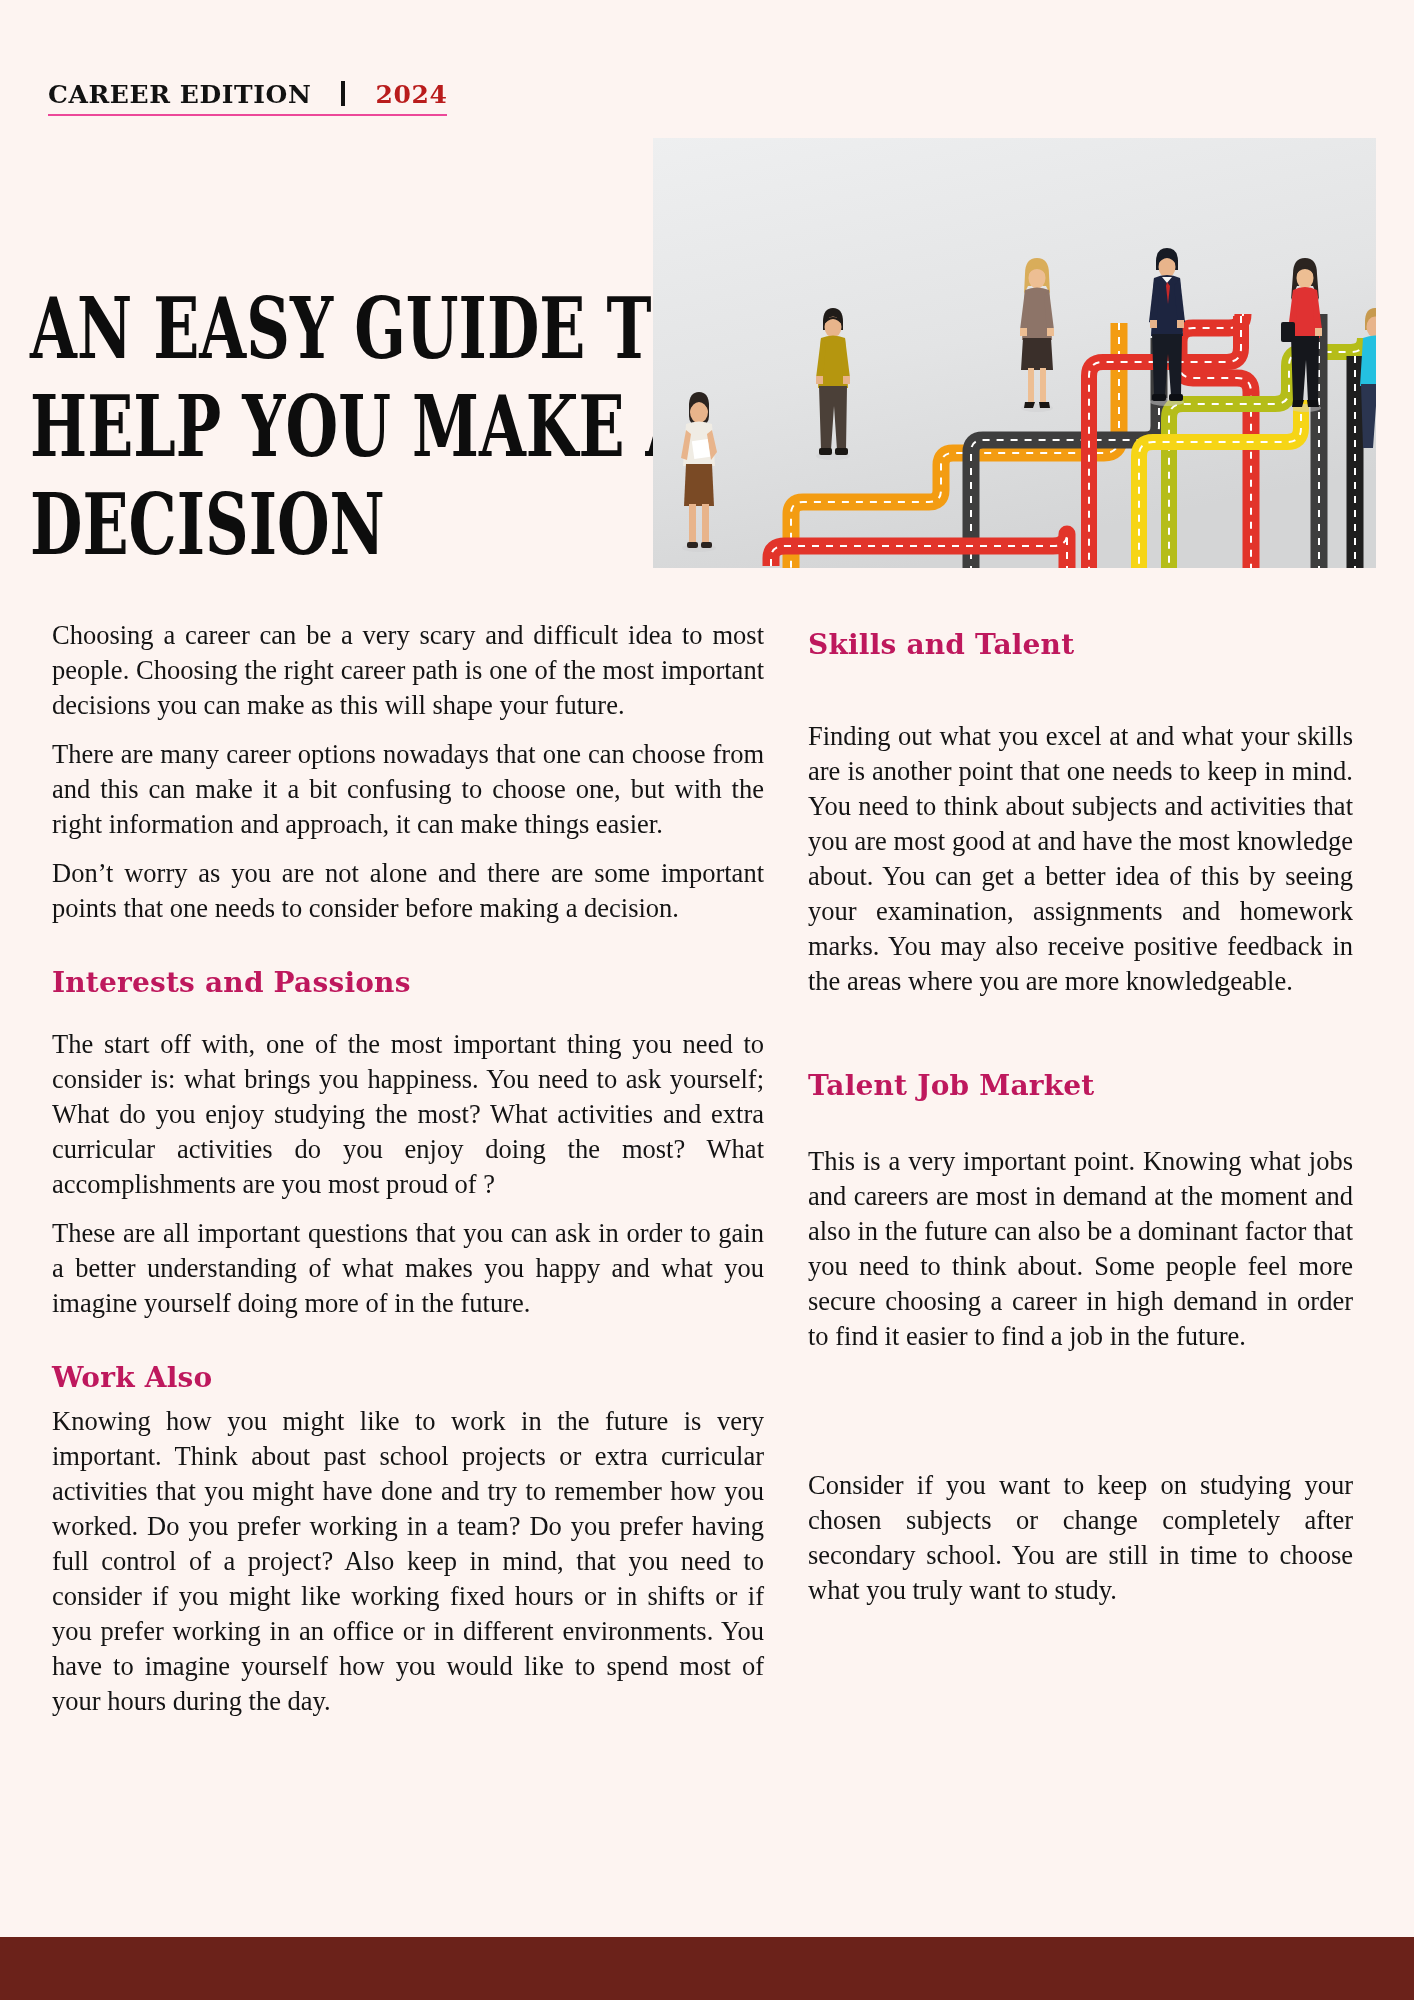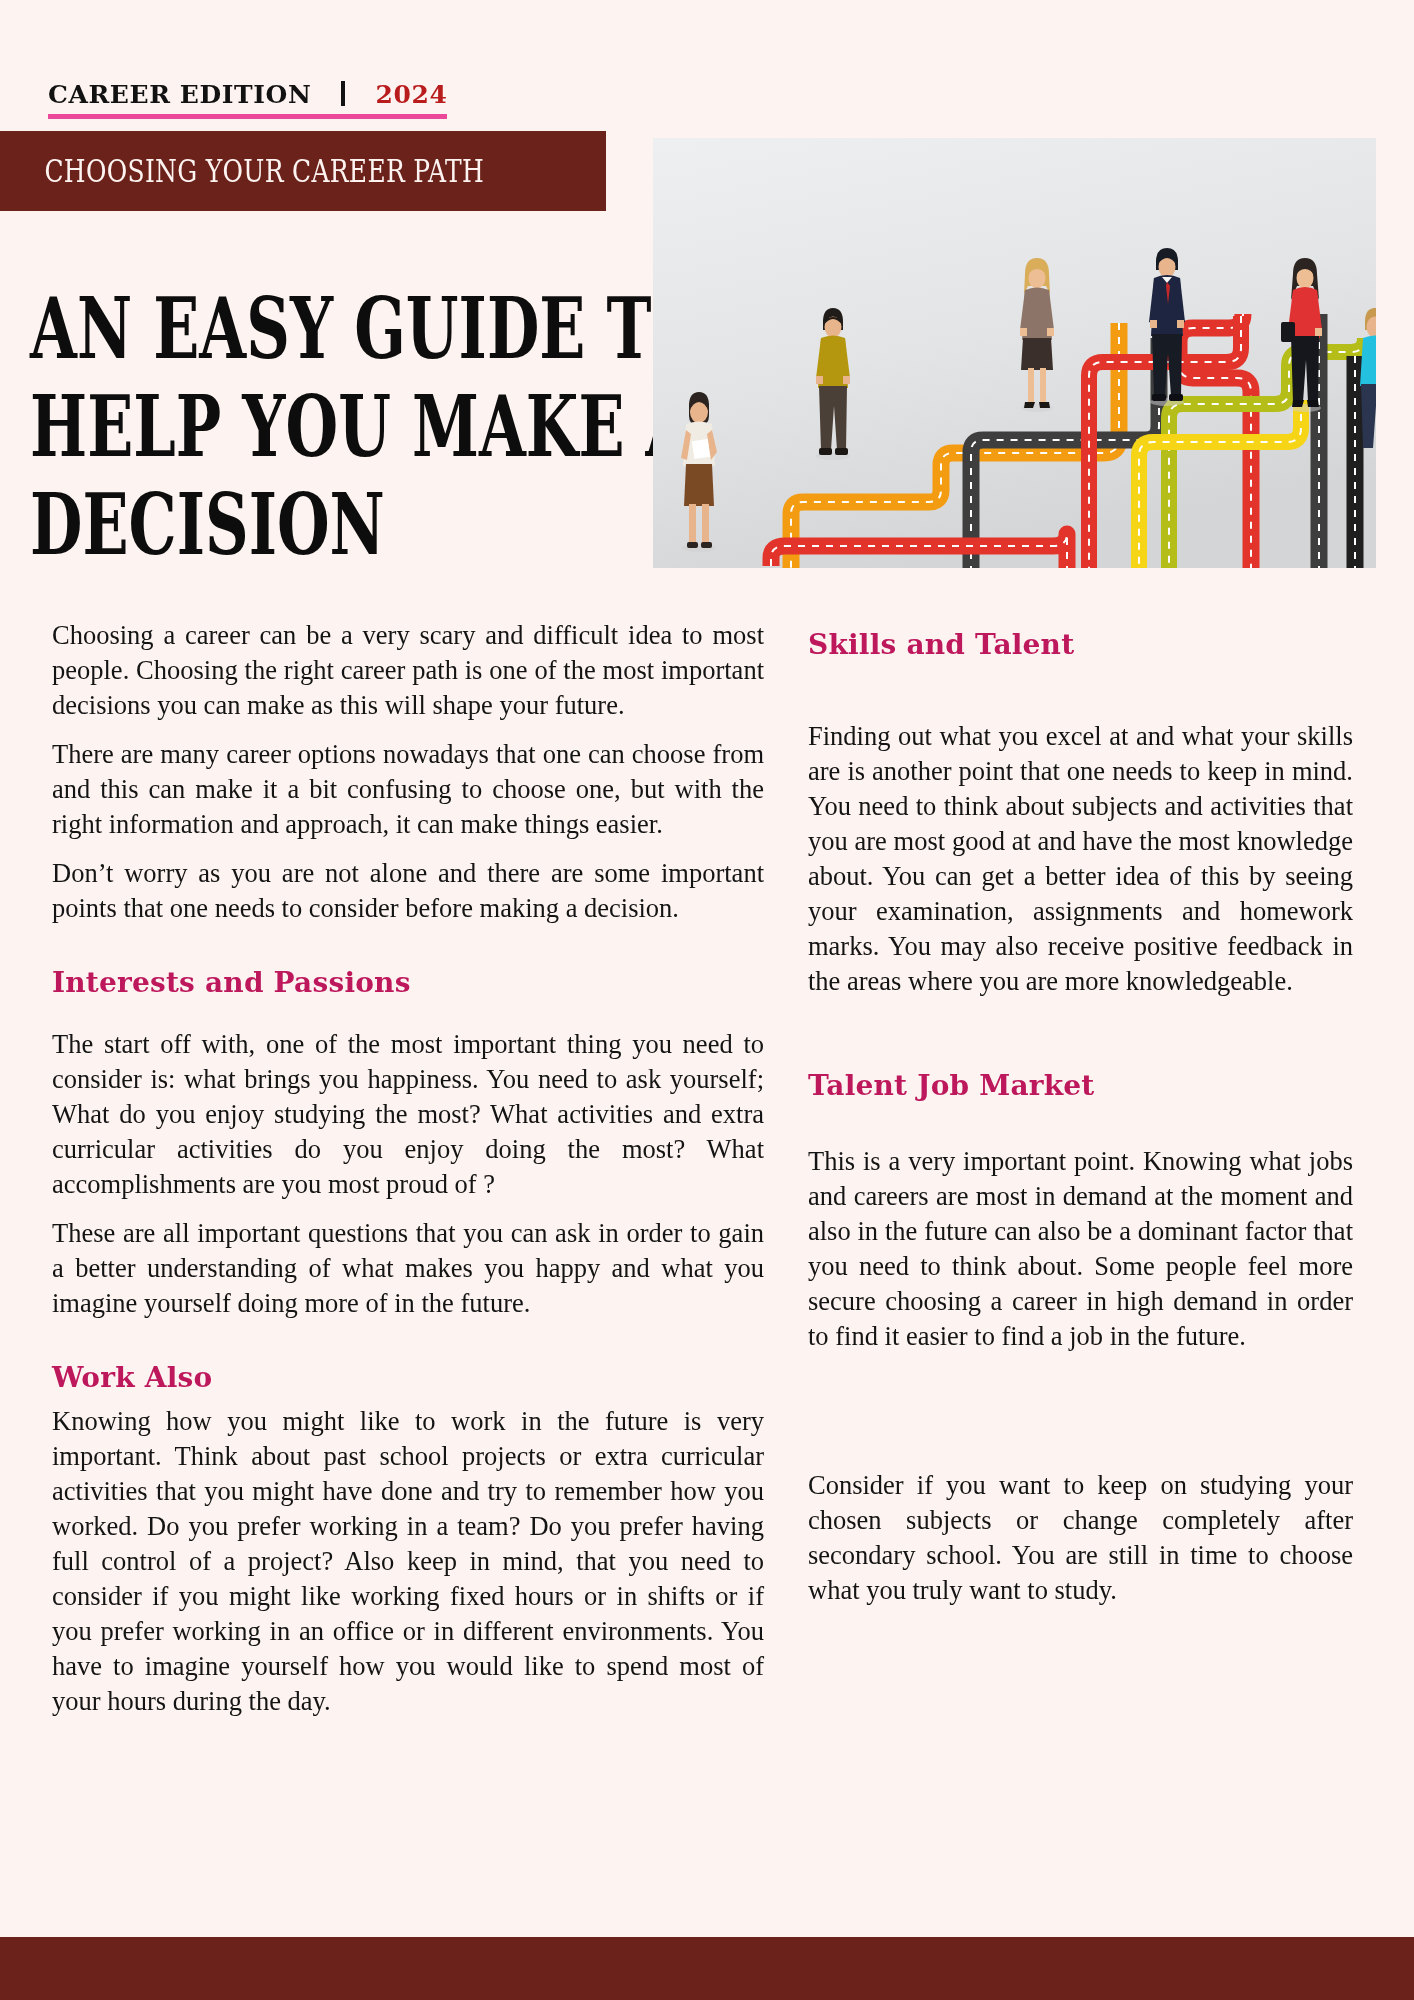--- a/index.html
+++ b/index.html
@@ -20,21 +20,21 @@
   }
 
   
   .masthead {
     position: absolute;
     left: 48px;
     top: 78px;
     display: flex;
     align-items: baseline;
     gap: 0;
-    border-bottom: 5px solid #ec4899;
+    border-bottom: 2px solid #ec4899;
     padding-bottom: 7px;
   }
   .masthead-edition {
     font-family: "DejaVu Serif", "Liberation Serif", serif;
     font-weight: 700;
     font-size: 25px;
     letter-spacing: 0.6px;
     color: #121212;
     line-height: 1;
   }
@@ -154,23 +154,20 @@
 <body>
 
 <div class="page">
 
   <div class="masthead">
     <span class="masthead-edition">CAREER EDITION</span>
     <span class="masthead-rule"></span>
     <span class="masthead-year">2024</span>
   </div>
 
-  <div class="kicker-bar">
-    <span class="kicker-text">CHOOSING YOUR CAREER PATH</span>
-  </div>
 
   <h1 class="headline">
     <span class="headline-line">AN EASY GUIDE TO</span>
     <span class="headline-line">HELP YOU MAKE A</span>
     <span class="headline-line">DECISION</span>
   </h1>
 
   <div class="hero-image">
     <svg viewBox="0 0 723 430" xmlns="http://www.w3.org/2000/svg">
       <defs>

